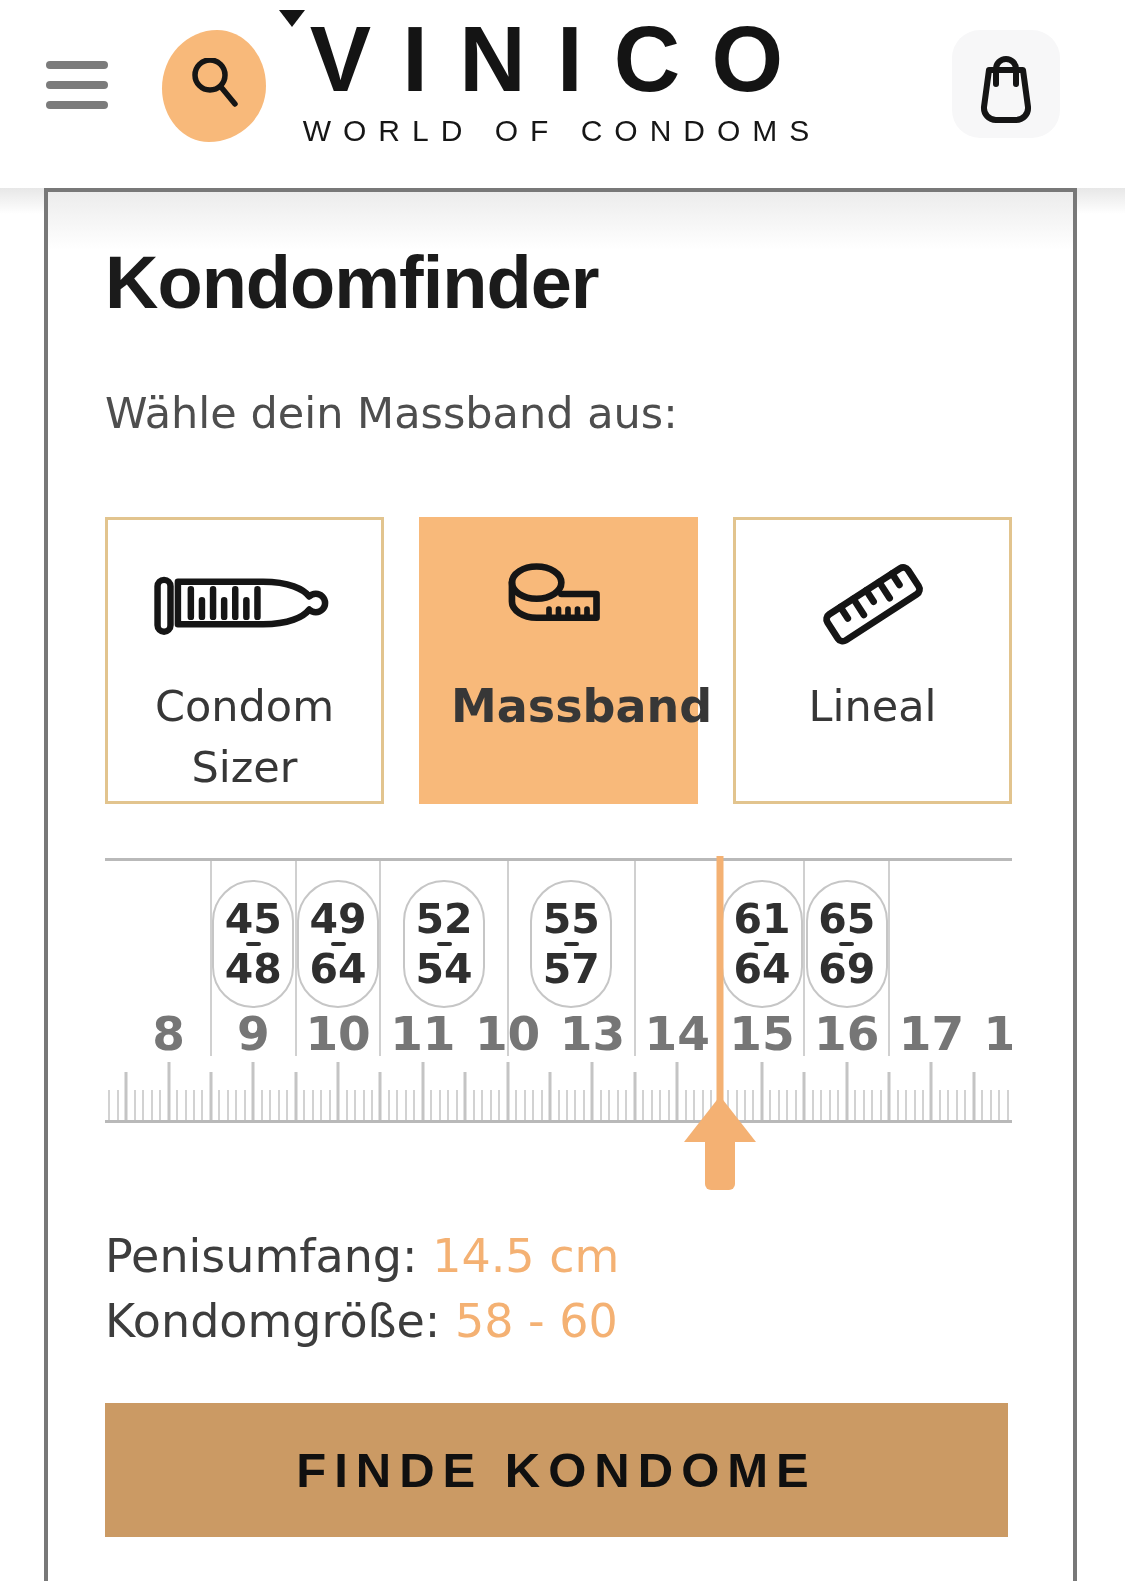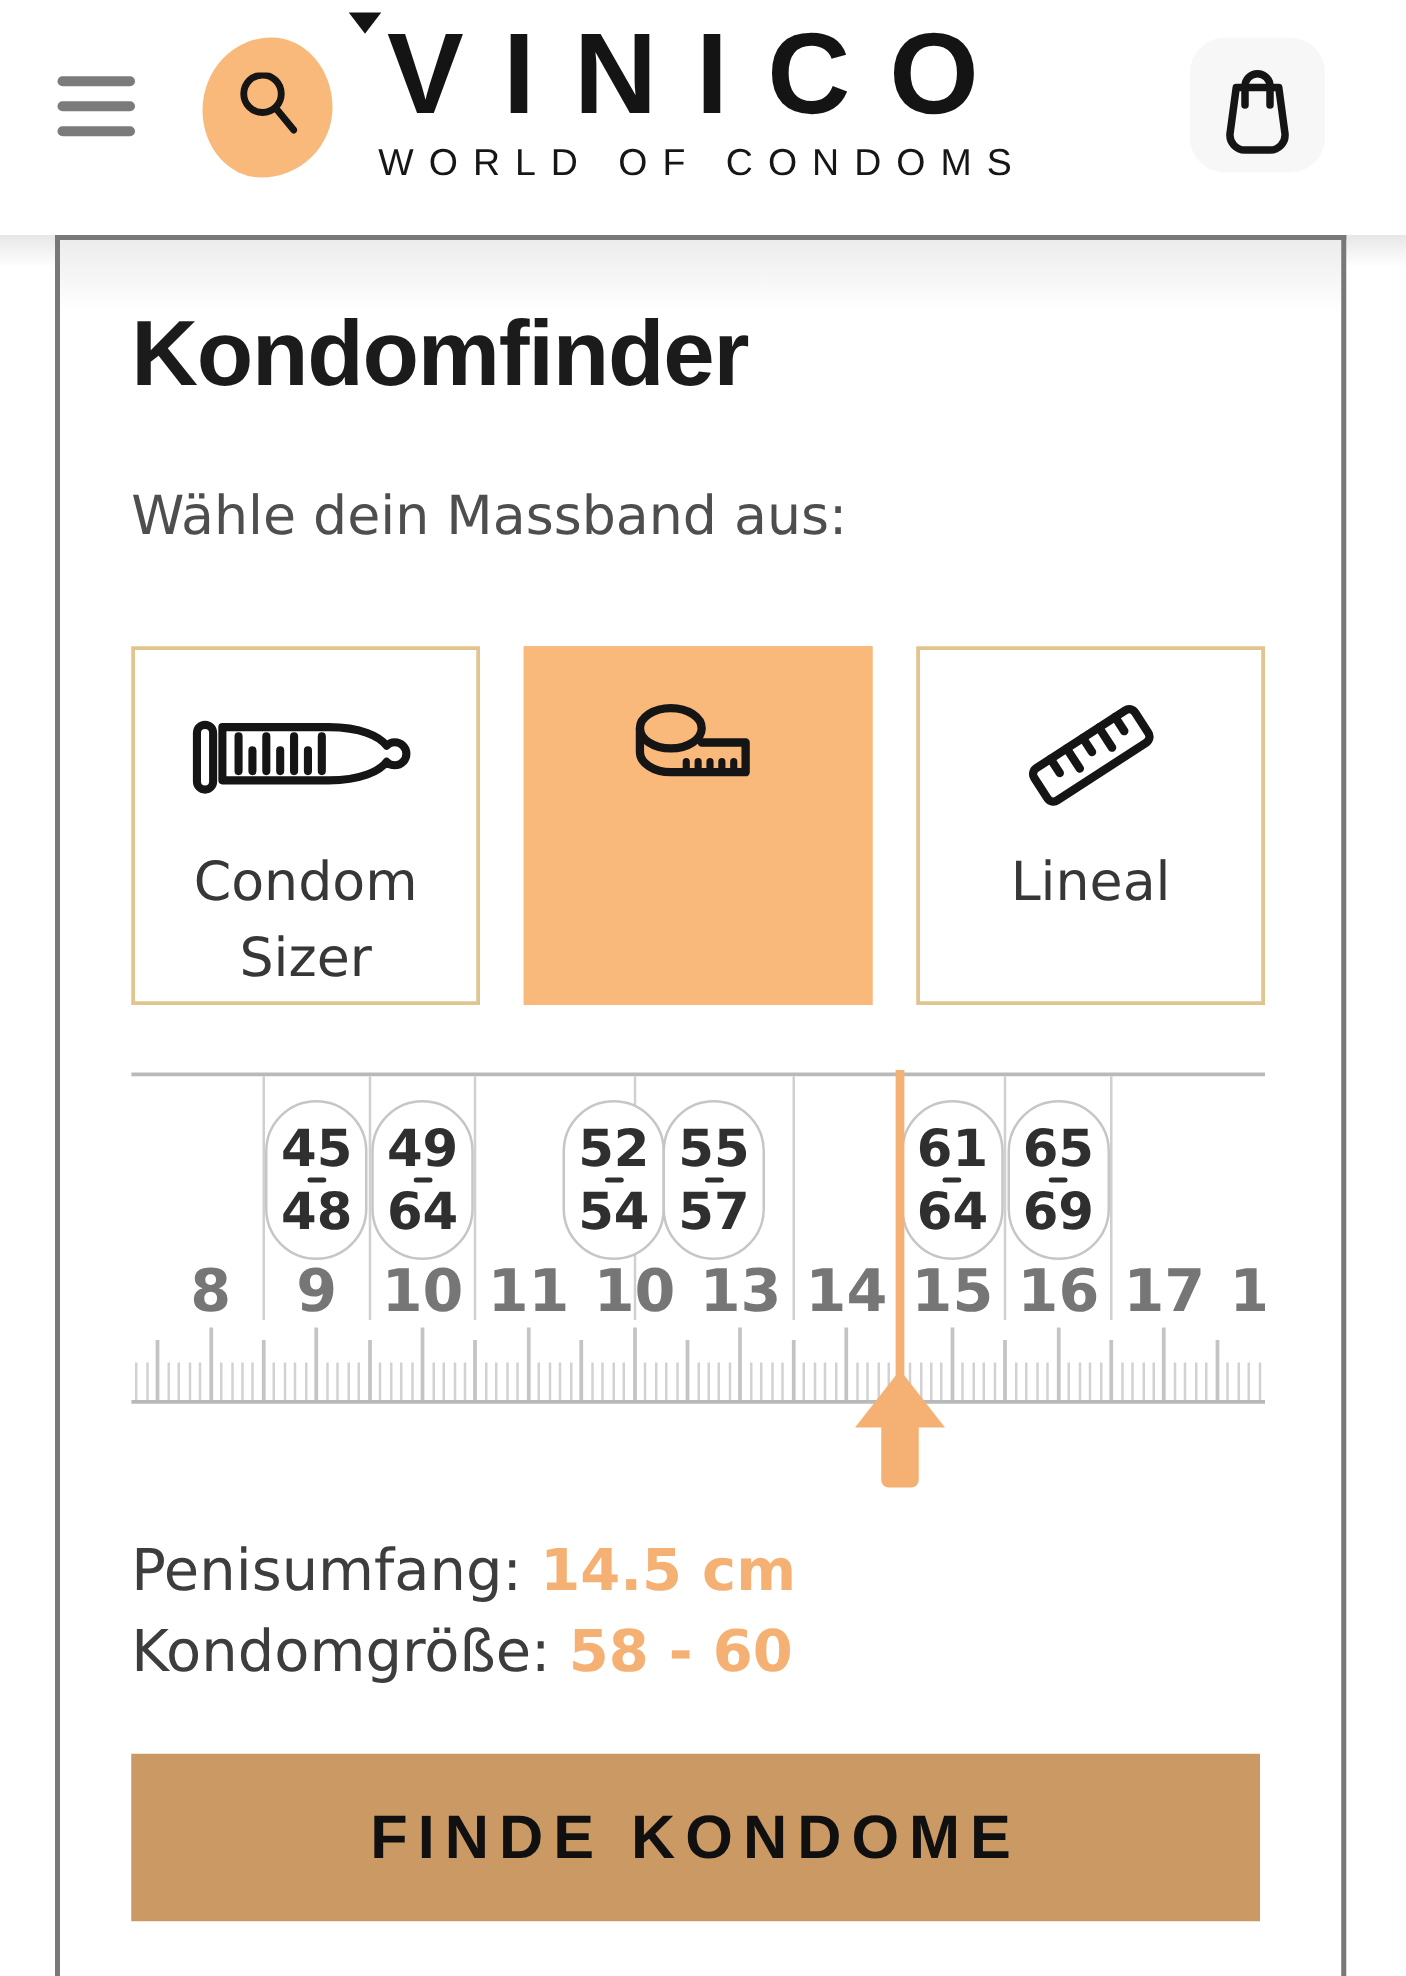--- a/index.html
+++ b/index.html
@@ -64,21 +64,21 @@
   .tick.cm{top:206px;height:58px;width:3px;background:#c4c4c4;}
   .indicator-line{position:absolute;top:0;height:252px;width:7px;background:var(--accent);
                   transform:translateX(-50%);z-index:3;}
   .indicator-head{position:absolute;top:240px;width:0;height:0;transform:translateX(-50%);z-index:3;
                   border-left:36px solid transparent;border-right:36px solid transparent;
                   border-bottom:46px solid var(--accent);}
   .indicator-stem{position:absolute;top:284px;width:30px;height:50px;background:var(--accent);
                   border-radius:0 0 6px 6px;transform:translateX(-50%);z-index:3;}
   
   .result{position:absolute;left:57px;top:1032px;font-size:46px;line-height:65px;color:#3d3d3d;}
-  .result .value{color:var(--accent);font-weight:700;text-align:right;}
+  .result .value{color:var(--accent);font-weight:400;text-align:right;}
   
   .cta-btn{position:absolute;left:57px;top:1211px;width:903px;height:134px;border:none;cursor:pointer;
            background:var(--button);color:#101010;font-family:"Liberation Sans",sans-serif;
            font-size:49px;font-weight:700;letter-spacing:8px;}
   .icon-stroke{stroke:#151515;fill:none;stroke-linecap:round;stroke-linejoin:round;}
 </style>
 </head>
 <body>
 
 <div class="screen">
@@ -134,20 +134,21 @@
       </div>
 
       <div class="tool selected">
         <div class="icon-box">
           <svg width="125" height="95" viewBox="0 0 130 100">
             <ellipse class="icon-stroke" stroke-width="7" cx="42" cy="28" rx="26" ry="17"></ellipse>
             <path class="icon-stroke" stroke-width="7" d="M16 28 v20 a26 17 0 0 0 26 17 h63 v-25 h-37"></path>
             <path class="icon-stroke" stroke-width="6" d="M55 65 v-9 M65 65 v-9 M75 65 v-9 M85 65 v-9 M95 65 v-9"></path>
           </svg>
         </div>
+        <div class="tool-label">Massband</div>
       </div>
 
       <div class="tool">
         <div class="icon-box">
           <svg width="125" height="125" viewBox="0 0 130 130">
             <g transform="rotate(-33 65 65)">
               <rect class="icon-stroke" stroke-width="7" x="15" y="50" width="100" height="32" rx="6"></rect>
               <path class="icon-stroke" stroke-width="7" d="M35 50 v14 M51 50 v20 M67 50 v14 M83 50 v20 M99 50 v14"></path>
             </g>
           </svg>
@@ -169,21 +170,21 @@
         <div class="tape-pill" style="left: 16.3551%;">
           <div class="pill-num">45</div>
           <div class="pill-dash"></div>
           <div class="pill-num">48</div>
         </div>
         <div class="tape-pill" style="left: 25.7009%;">
           <div class="pill-num">49</div>
           <div class="pill-dash"></div>
           <div class="pill-num">64</div>
         </div>
-        <div class="tape-pill" style="left: 37.3832%; margin-left: 47px;">
+        <div class="tape-pill" style="left: 37.3832%;">
           <div class="pill-num">52</div>
           <div class="pill-dash"></div>
           <div class="pill-num">54</div>
         </div>
         <div class="tape-pill" style="left: 51.4019%;">
           <div class="pill-num">55</div>
           <div class="pill-dash"></div>
           <div class="pill-num">57</div>
         </div>
         <div class="tape-pill" style="left: 72.4299%;">

